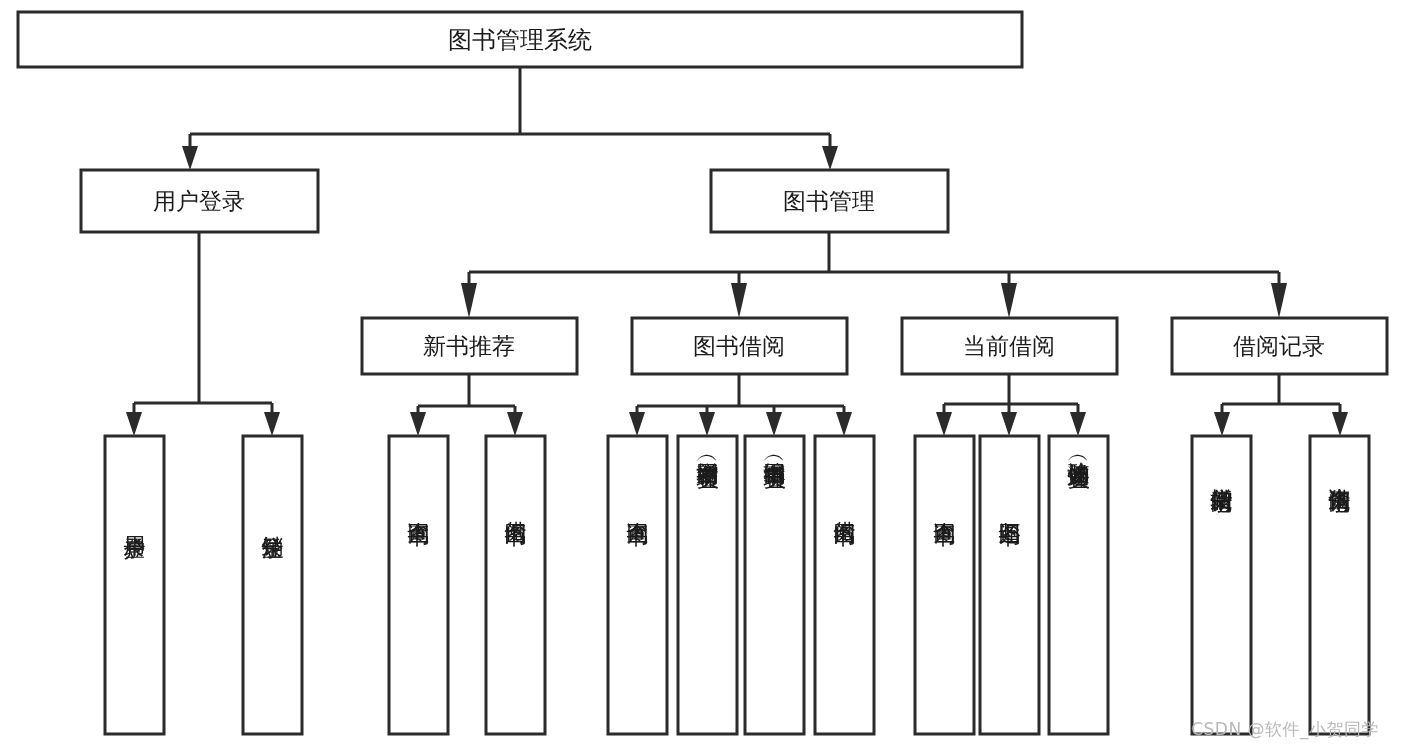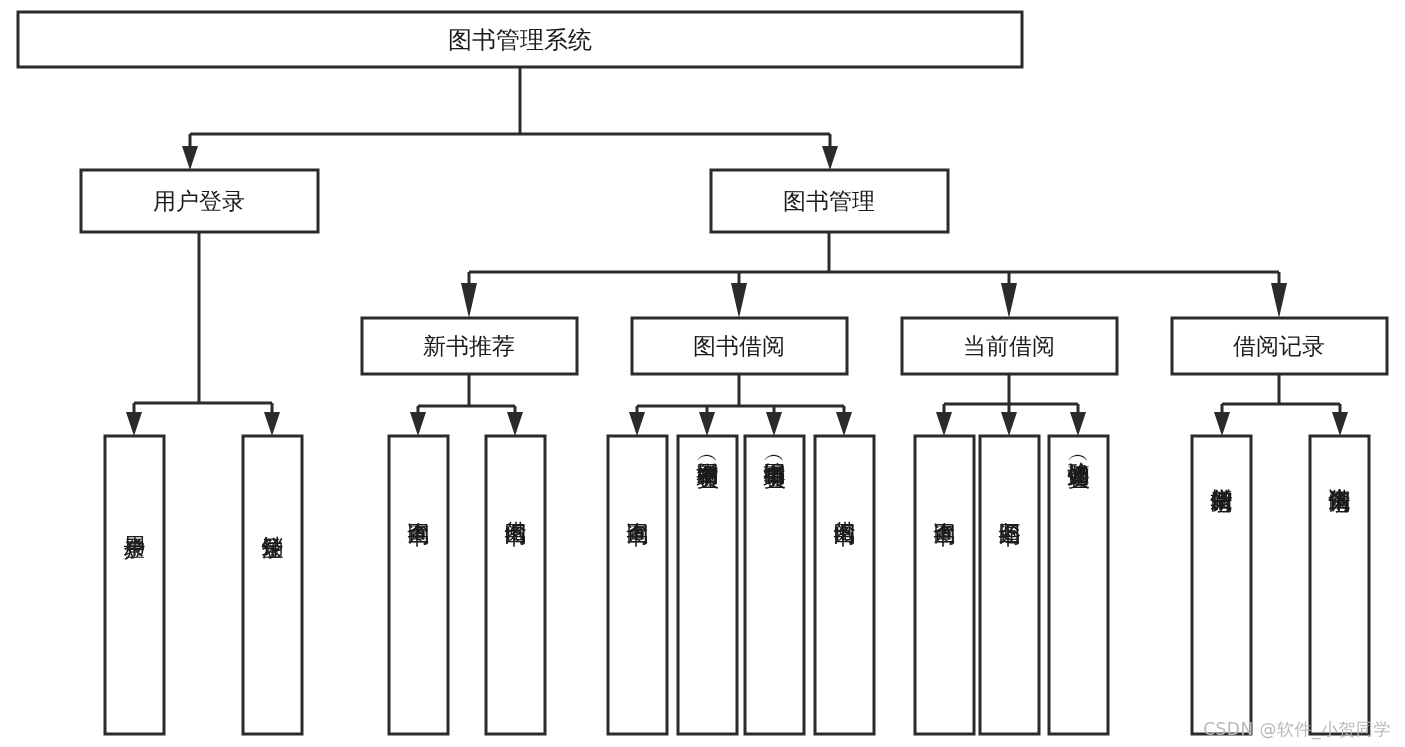--- a/index.html
+++ b/index.html
@@ -71,21 +71,21 @@
     font-family: "DejaVu Sans", "Liberation Sans", sans-serif;
     font-size: 22px;
     line-height: 1.08;
     letter-spacing: 1px;
     color: #1b1b1b;
     white-space: nowrap;
     text-align: center;
   }
   .watermark {
     position: absolute;
-    right: 14px;
+    right: 26px;
     bottom: 6px;
     font-family: "DejaVu Sans", "Liberation Sans", sans-serif;
     font-size: 17px;
     color: #b9b9b9;
     letter-spacing: 0.5px;
     user-select: none;
     white-space: nowrap;
   }
 </style>
 </head>

